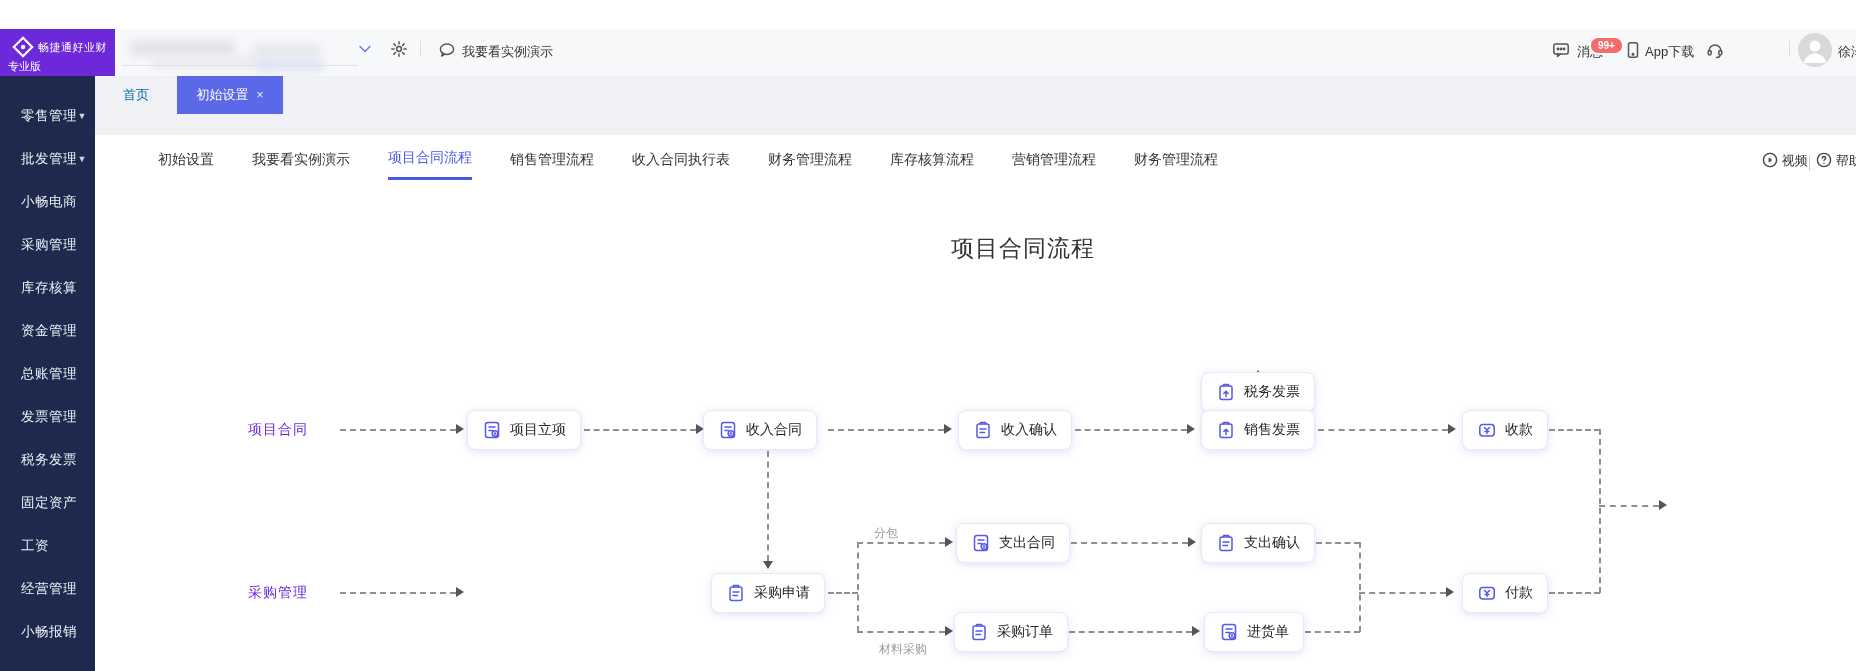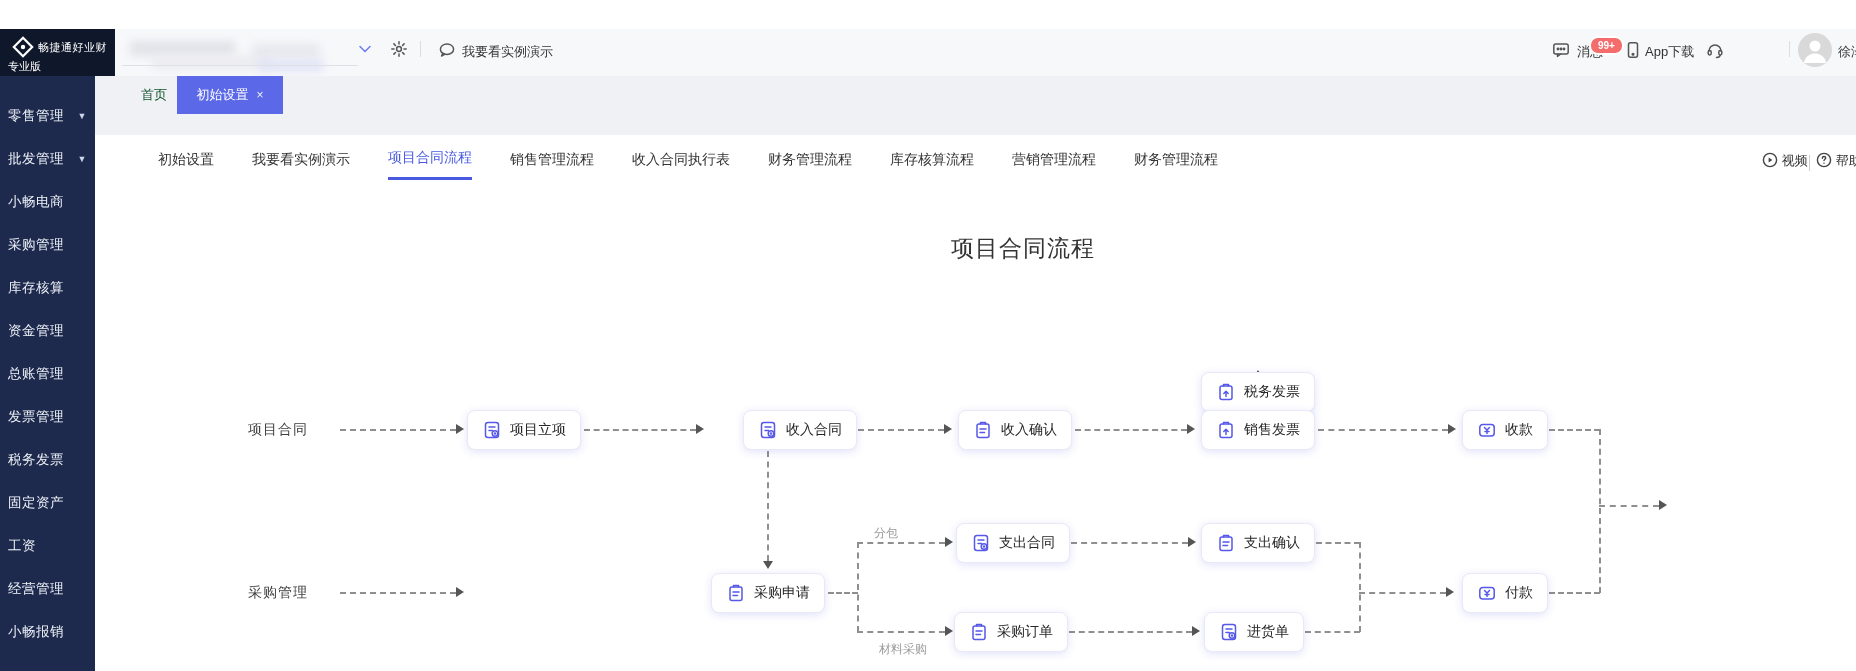--- a/index.html
+++ b/index.html
@@ -1,53 +1,53 @@
 <!DOCTYPE html>
 <html><head>
 <meta charset="utf-8">
 <style>
   html,body{margin:0;padding:0;background:#fff;}
   .page{position:relative;width:1856px;height:671px;overflow:hidden;background:#fff;
         font-family:"Liberation Sans","DejaVu Sans",sans-serif;color:#333;}
   
   .top-strip{position:absolute;left:0;top:0;width:1856px;height:29px;background:#fff;}
   .header{position:absolute;left:0;top:29px;width:1856px;height:47px;background:#f7f8fa;border-bottom:1px solid #f0f1f4;}
-  .logo-block{position:absolute;left:0;top:0;width:115px;height:47px;background:#0f172a;color:#fff;text-align:center;}
+  .logo-block{position:absolute;left:0;top:0;width:115px;height:47px;background:#6d28d9;color:#fff;text-align:center;}
   .logo-mark{position:absolute;left:12px;top:7px;width:22px;height:22px;}
   .logo-title{position:absolute;left:38px;top:11px;font-size:11px;letter-spacing:.5px;white-space:nowrap;}
   .logo-edition{position:absolute;left:8px;top:30px;font-size:11px;}
   .blur-blob{position:absolute;filter:blur(4px);border-radius:4px;}
   .search-underline{position:absolute;left:122px;top:65px;width:236px;height:1px;background:#dfe1e6;}
   .hdr-ic{position:absolute;width:18px;height:18px;stroke:#555;fill:none;stroke-width:1.5;stroke-linecap:round;stroke-linejoin:round;}
   .hdr-txt{position:absolute;font-size:13px;color:#333;white-space:nowrap;}
   .hdr-div{position:absolute;width:1px;height:16px;background:#ddd;}
   .badge{position:absolute;left:1589px;top:36px;background:#f56c6c;color:#fff;font-size:10px;line-height:13px;
          padding:1px 7px;border-radius:9px;border:2px solid #fff;font-weight:bold;}
   .avatar{position:absolute;left:1798px;top:33px;width:34px;height:34px;border-radius:50%;background:#d9d9d9;overflow:hidden;}
   
   .band{position:absolute;left:95px;top:76px;width:1761px;height:59px;background:#eff1f5;}
-  .wtab-home{position:absolute;left:105px;top:76px;width:62px;height:38px;line-height:38px;text-align:right;font-size:13px;color:#14532d;}
+  .wtab-home{position:absolute;left:105px;top:76px;width:62px;height:38px;line-height:38px;text-align:center;font-size:13px;color:#0369a1;}
   .wtab-active{position:absolute;left:177px;top:76px;width:106px;height:38px;background:#5b68e8;color:#fff;
                display:flex;align-items:center;justify-content:center;gap:8px;font-size:13px;}
   .wtab-close{font-size:12px;opacity:.9;}
   
   .sidebar{position:absolute;left:0;top:76px;width:95px;height:595px;background:#1d2a4d;}
   .side-list{padding-top:18px;}
-  .side-item{height:43px;display:flex;align-items:center;padding:0 8px 0 8px;color:#eef1f8;font-size:13.5px;letter-spacing:.5px;cursor:pointer;}
+  .side-item{height:43px;display:flex;align-items:center;padding:0 8px 0 21px;color:#eef1f8;font-size:13.5px;letter-spacing:.5px;cursor:pointer;}
   .caret{margin-left:auto;font-size:9px;color:#cdd4ea;}
   
   .content{position:absolute;left:95px;top:135px;width:1761px;height:536px;background:#fff;}
   .subtabs{position:absolute;left:95px;top:135px;width:1761px;height:46px;background:#fff;display:flex;align-items:center;gap:38px;padding-left:63px;box-sizing:border-box;}
   .subtab{font-size:14px;color:#333;padding:13px 0 10px 0;cursor:pointer;white-space:nowrap;}
   .subtab.active{color:#4a5ae0;border-bottom:3px solid #4a5ae0;}
   .tools{position:absolute;top:152px;font-size:13px;color:#333;white-space:nowrap;}
   .tool-ic{width:16px;height:16px;stroke:#444;fill:none;stroke-width:1.4;stroke-linecap:round;stroke-linejoin:round;vertical-align:-3px;}
   
   .fc-title{position:absolute;left:1023px;top:248px;transform:translate(-50%,-50%);font-size:23px;color:#333;font-weight:500;letter-spacing:1px;}
-  .flow-label{position:absolute;transform:translate(0,-50%);font-size:14px;color:#404040;letter-spacing:1px;}
+  .flow-label{position:absolute;transform:translate(0,-50%);font-size:14px;color:#6d28d9;letter-spacing:1px;}
   .node{position:absolute;transform:translate(-50%,-50%);display:flex;align-items:center;gap:8px;background:#fff;
         border:1px solid #e8e8f7;border-radius:8px;padding:9px 14px;font-size:14px;color:#262626;
         box-shadow:0 2px 8px rgba(93,97,232,.18);white-space:nowrap;cursor:pointer;}
   .nsvg{width:20px;height:20px;stroke:#5558e8;fill:none;stroke-width:1.5;stroke-linecap:round;stroke-linejoin:round;flex:none;}
   .edge-h{position:absolute;height:0;border-top:2px dashed #8f8f8f;}
   .edge-v{position:absolute;width:0;border-left:2px dashed #8f8f8f;}
   .ah{position:absolute;width:0;height:0;}
   .ah-r{border-left:8px solid #555;border-top:5px solid transparent;border-bottom:5px solid transparent;}
   .ah-u{border-bottom:8px solid #555;border-left:5px solid transparent;border-right:5px solid transparent;}
   .ah-d{border-top:8px solid #555;border-left:5px solid transparent;border-right:5px solid transparent;}
@@ -264,21 +264,21 @@
   <div class="node" style="left:524px;top:430px;">
     <svg class="nsvg" viewBox="0 0 20 20">
         <rect x="3.5" y="2.5" width="13" height="15" rx="2.5"></rect>
         <line x1="7" y1="7" x2="13" y2="7"></line>
         <line x1="7" y1="10.5" x2="10.5" y2="10.5"></line>
         <circle cx="13" cy="13.5" r="2.8" fill="#fff"></circle>
         <circle cx="13" cy="13.5" r="1.2" fill="#5558e8" stroke="none"></circle>
       </svg>
     <span>项目立项</span>
   </div>
-  <div class="node" style="left:800px;top:430px;">
+  <div class="node" style="left:760px;top:430px;">
     <svg class="nsvg" viewBox="0 0 20 20">
         <rect x="3.5" y="2.5" width="13" height="15" rx="2.5"></rect>
         <line x1="7" y1="7" x2="13" y2="7"></line>
         <line x1="7" y1="10.5" x2="10.5" y2="10.5"></line>
         <circle cx="13" cy="13.5" r="2.8" fill="#fff"></circle>
         <circle cx="13" cy="13.5" r="1.2" fill="#5558e8" stroke="none"></circle>
       </svg>
     <span>收入合同</span>
   </div>
   <div class="node" style="left:1015px;top:430px;">

